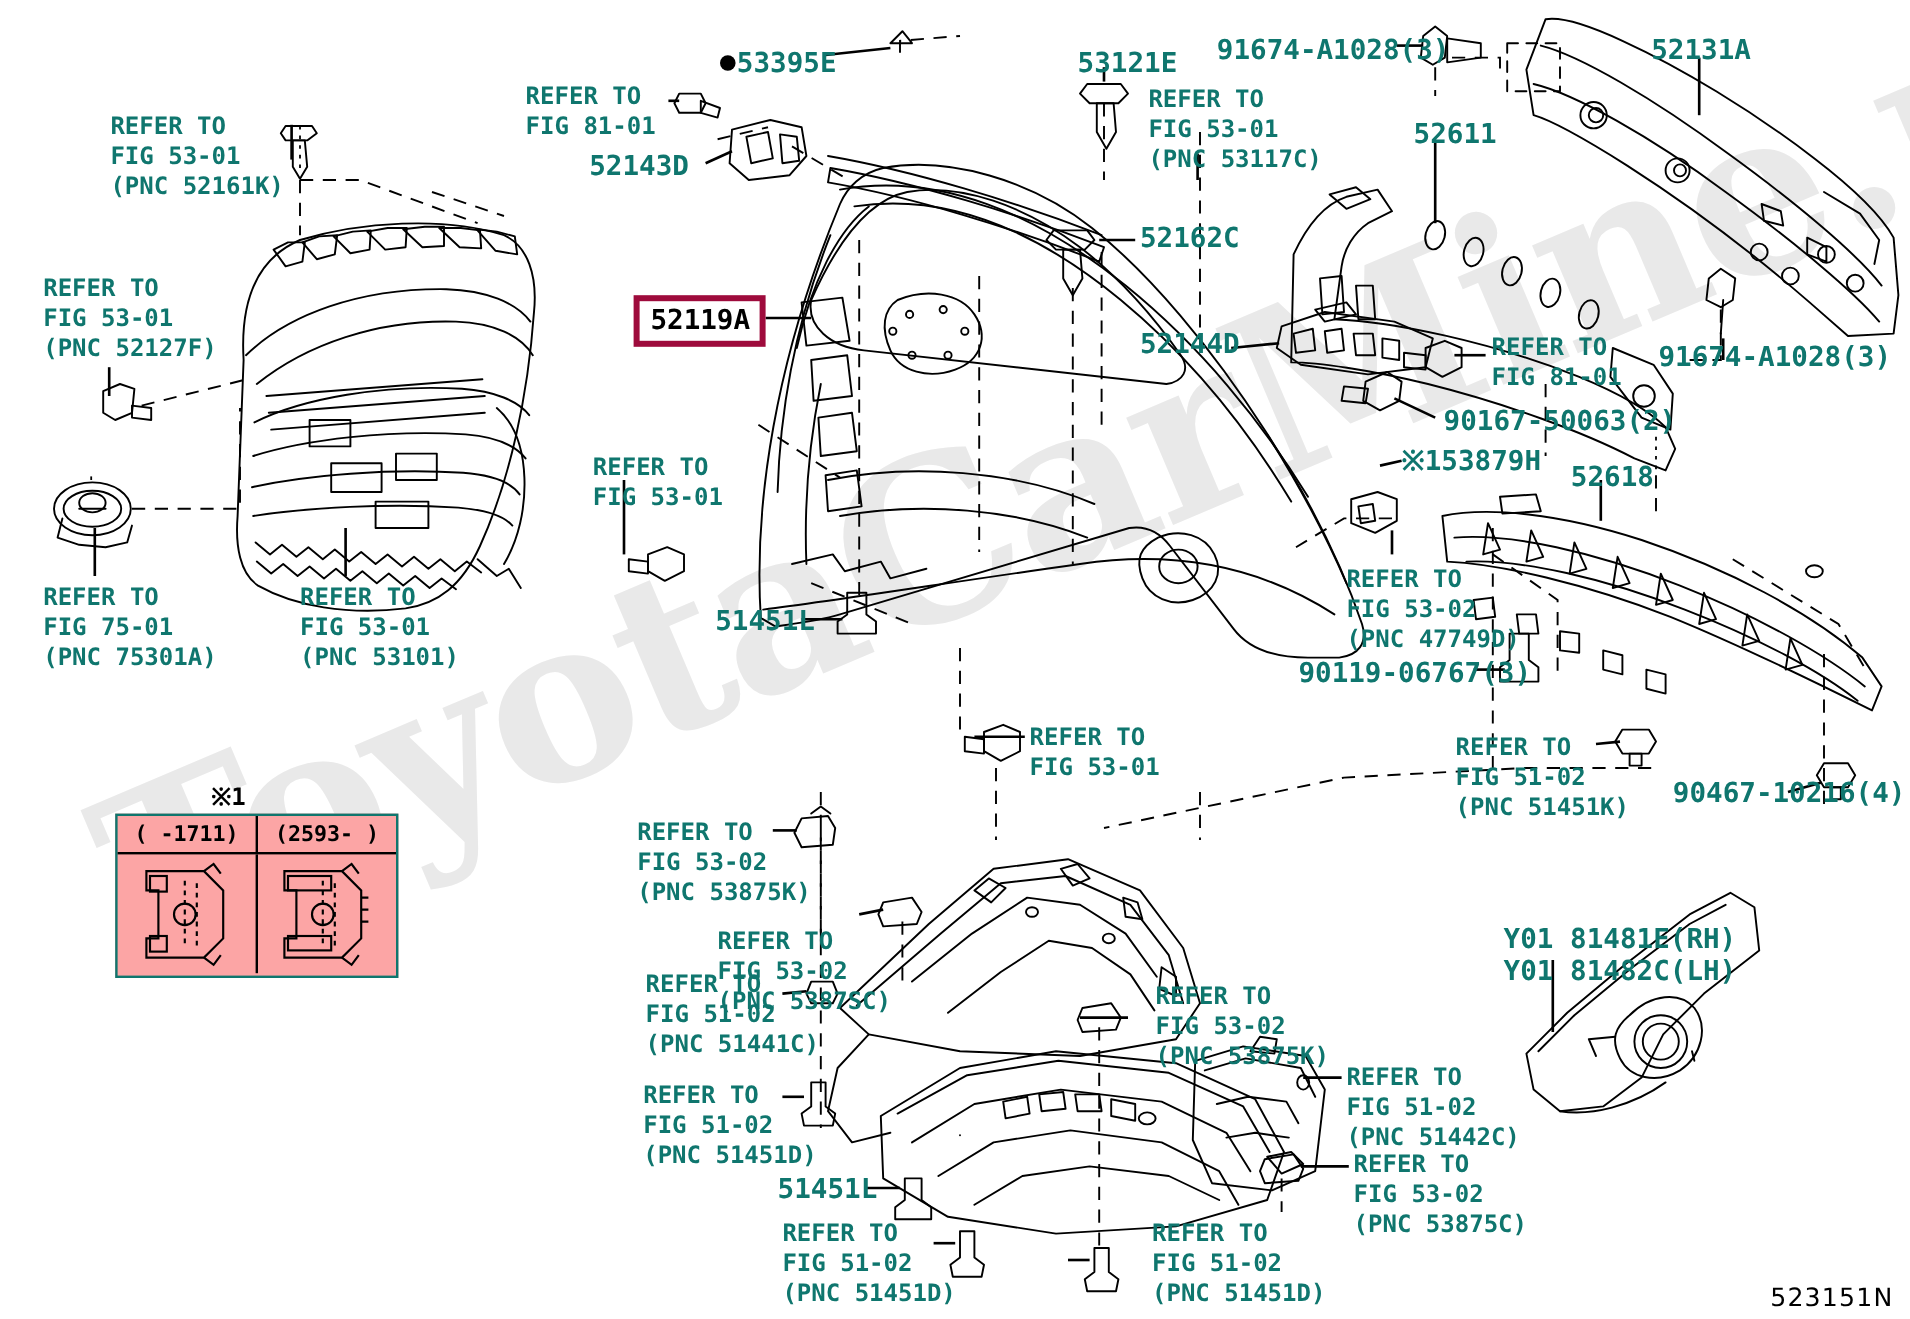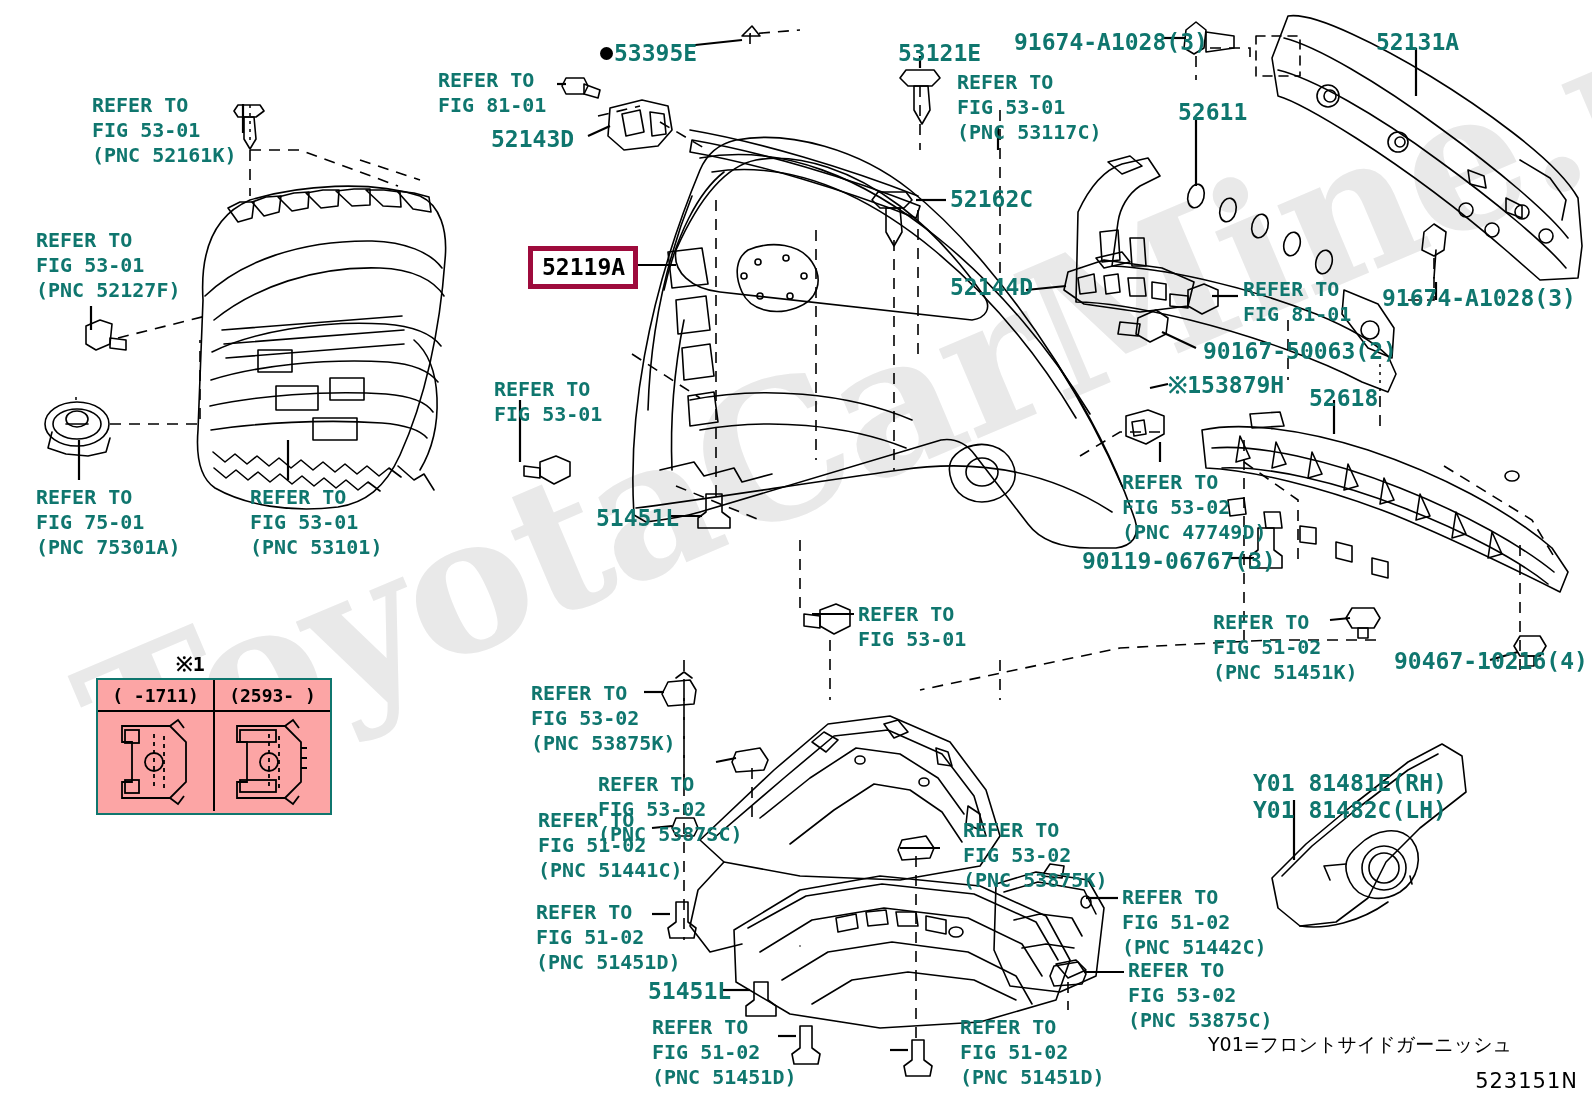--- a/index.html
+++ b/index.html
@@ -592,21 +592,20 @@
             <ellipse cx="54" cy="50" rx="9" ry="9"></ellipse>
             <path d="M70,14 L78,8 L84,16"></path>
             <path d="M70,86 L78,92 L84,84"></path>
             <path d="M86,36 L92,36 M86,46 L92,46 M86,56 L92,56"></path>
           </g>
         </svg>
       </div>
     </div>
   </div>
 
-  <div id="y01note">Y01=フロントサイドガーニッシュ</div>
   <div id="figcode">523151N</div>
 
   <div id="label-layer">
       <div class="lbl ref" style="left: 92px; top: 93px;">REFER TO
 FIG 53-01
 (PNC 52161K)</div>
       <div class="lbl ref" style="left: 36px; top: 228px;">REFER TO
 FIG 53-01
 (PNC 52127F)</div>
       <div class="lbl ref" style="left: 36px; top: 485px;">REFER TO

